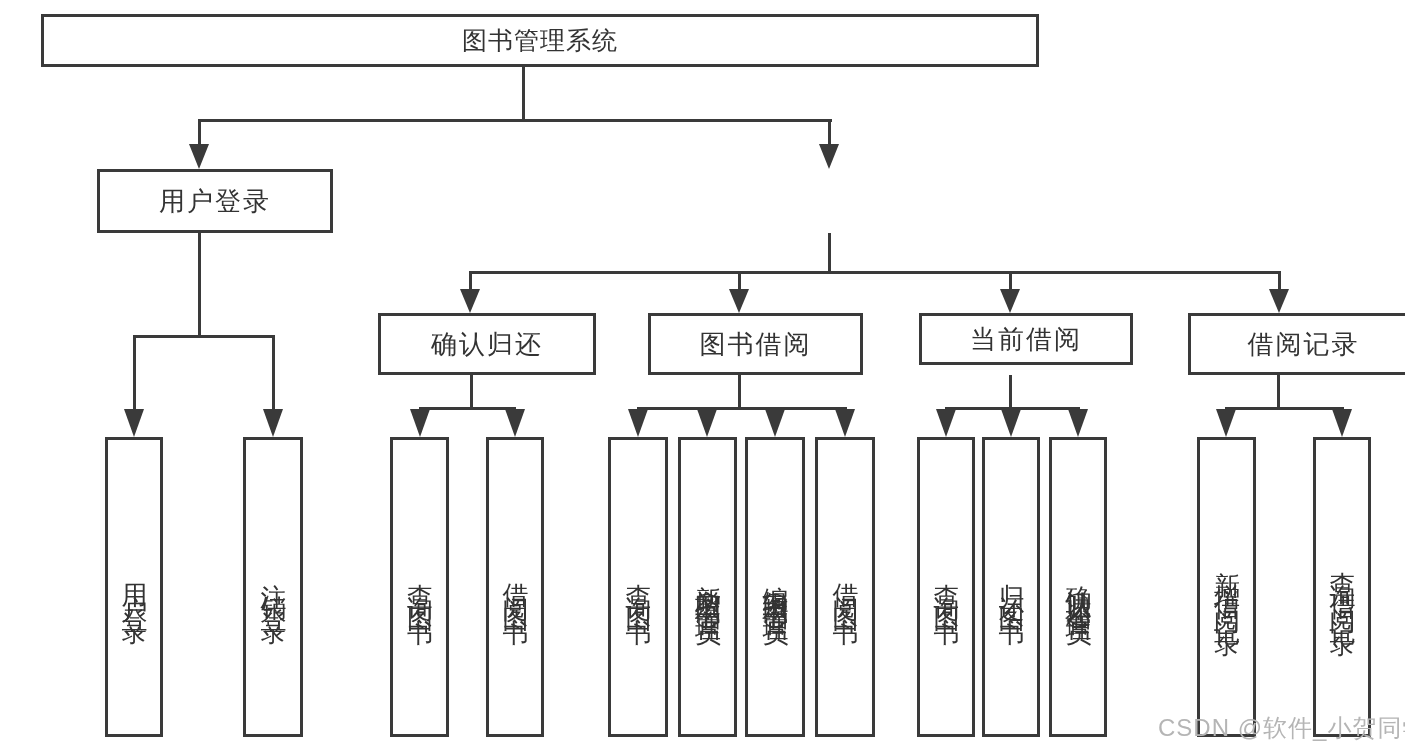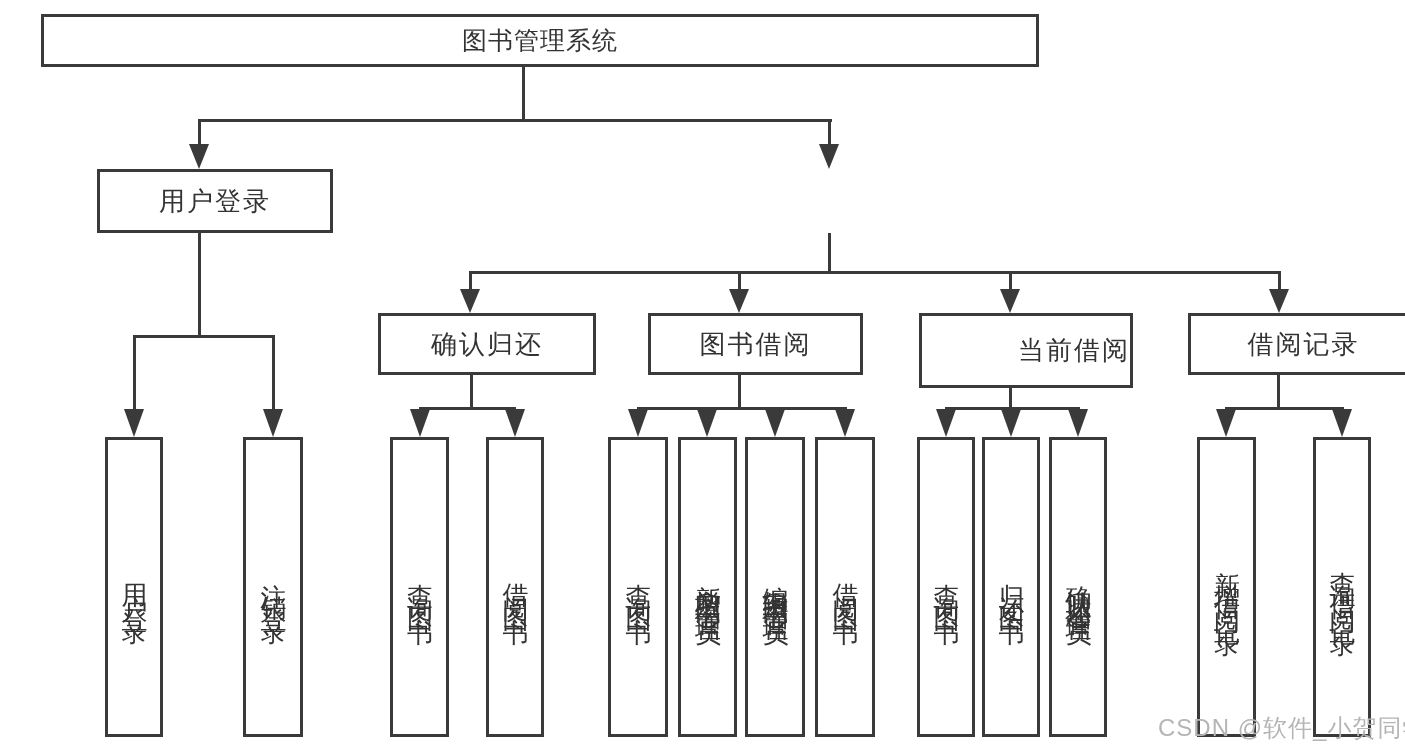--- a/index.html
+++ b/index.html
@@ -112,21 +112,21 @@
   <div class="box h" style="left:81px;top:169px;width:236px;height:64px;">
     <span>用户登录</span>
   </div>
 
   <div class="box h" style="left:362px;top:313px;width:218px;height:62px;">
     <span>确认归还</span>
   </div>
   <div class="box h" style="left:632px;top:313px;width:215px;height:62px;">
     <span>图书借阅</span>
   </div>
-  <div class="box h" style="left:903px;top:313px;width:214px;height:75px;justify-content:flex-end;">
+  <div class="box h" style="left:903px;top:313px;width:214px;height:52px;">
     <span>当前借阅</span>
   </div>
   <div class="box h" style="left:1172px;top:313px;width:231px;height:62px;">
     <span>借阅记录</span>
   </div>
 
   <div class="box v" style="left:105px;top:437px;width:58px;height:300px;">
     <span>用户登录</span>
   </div>
   <div class="box v" style="left:243px;top:437px;width:60px;height:300px;">

